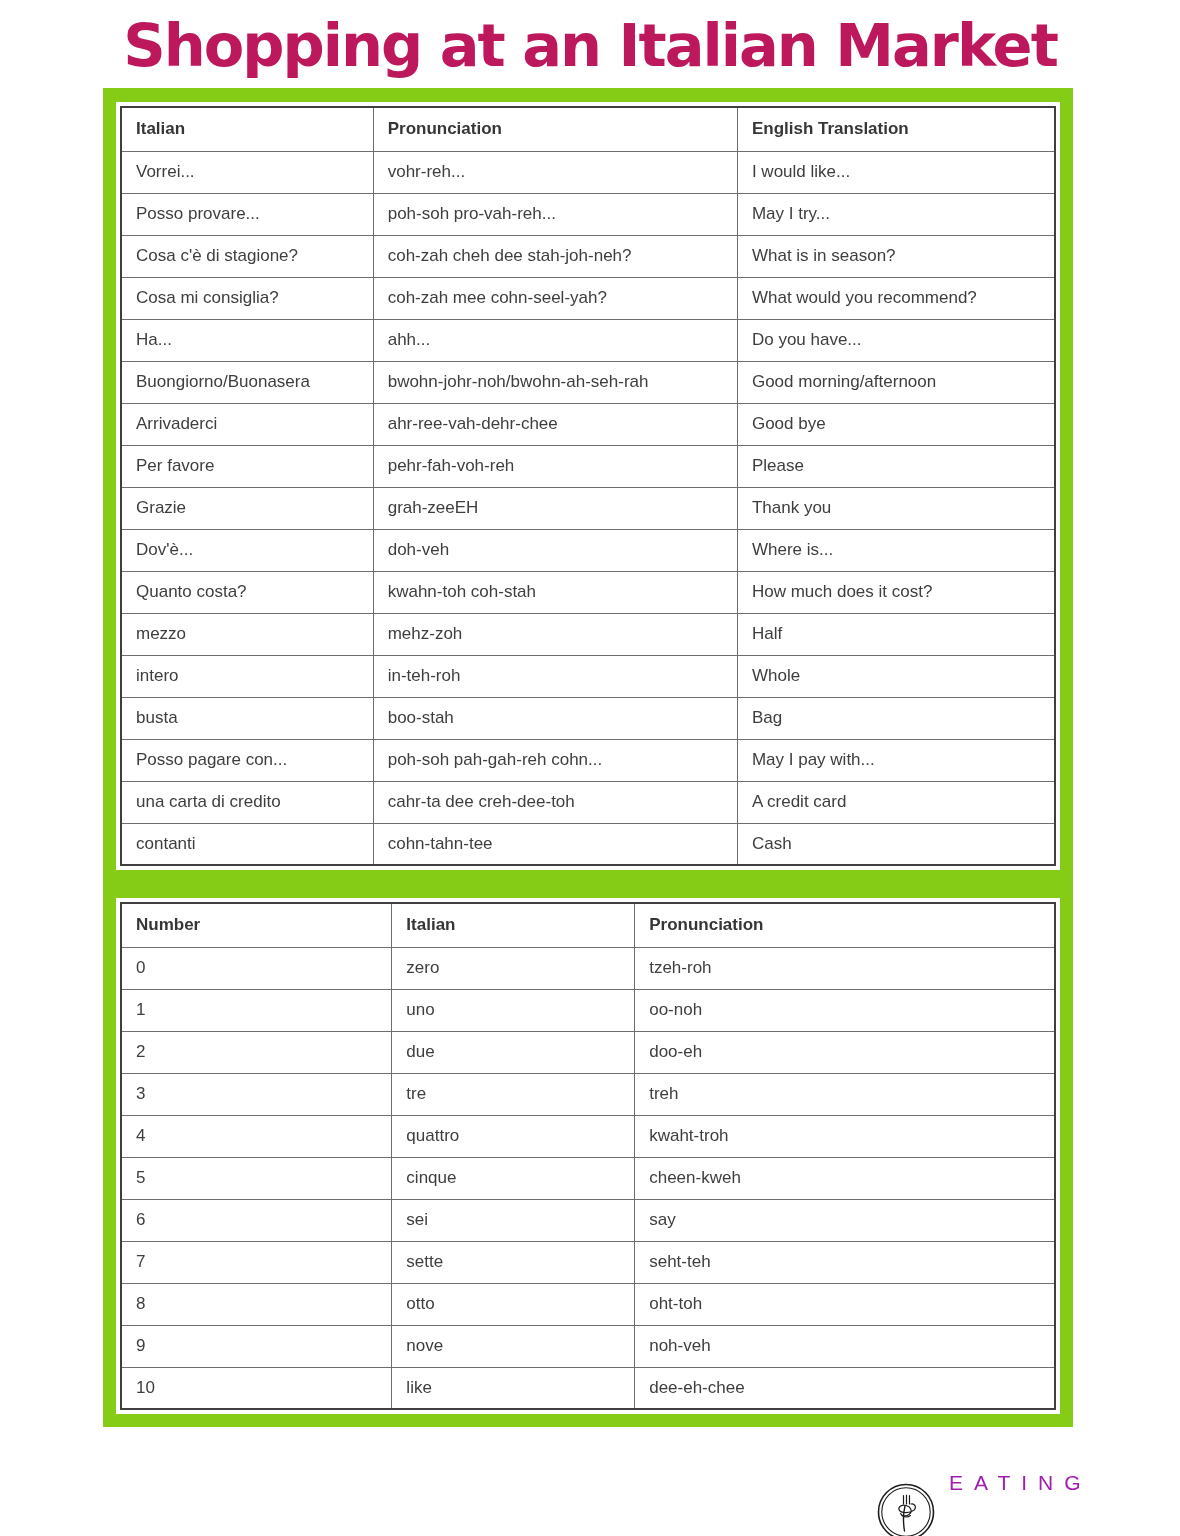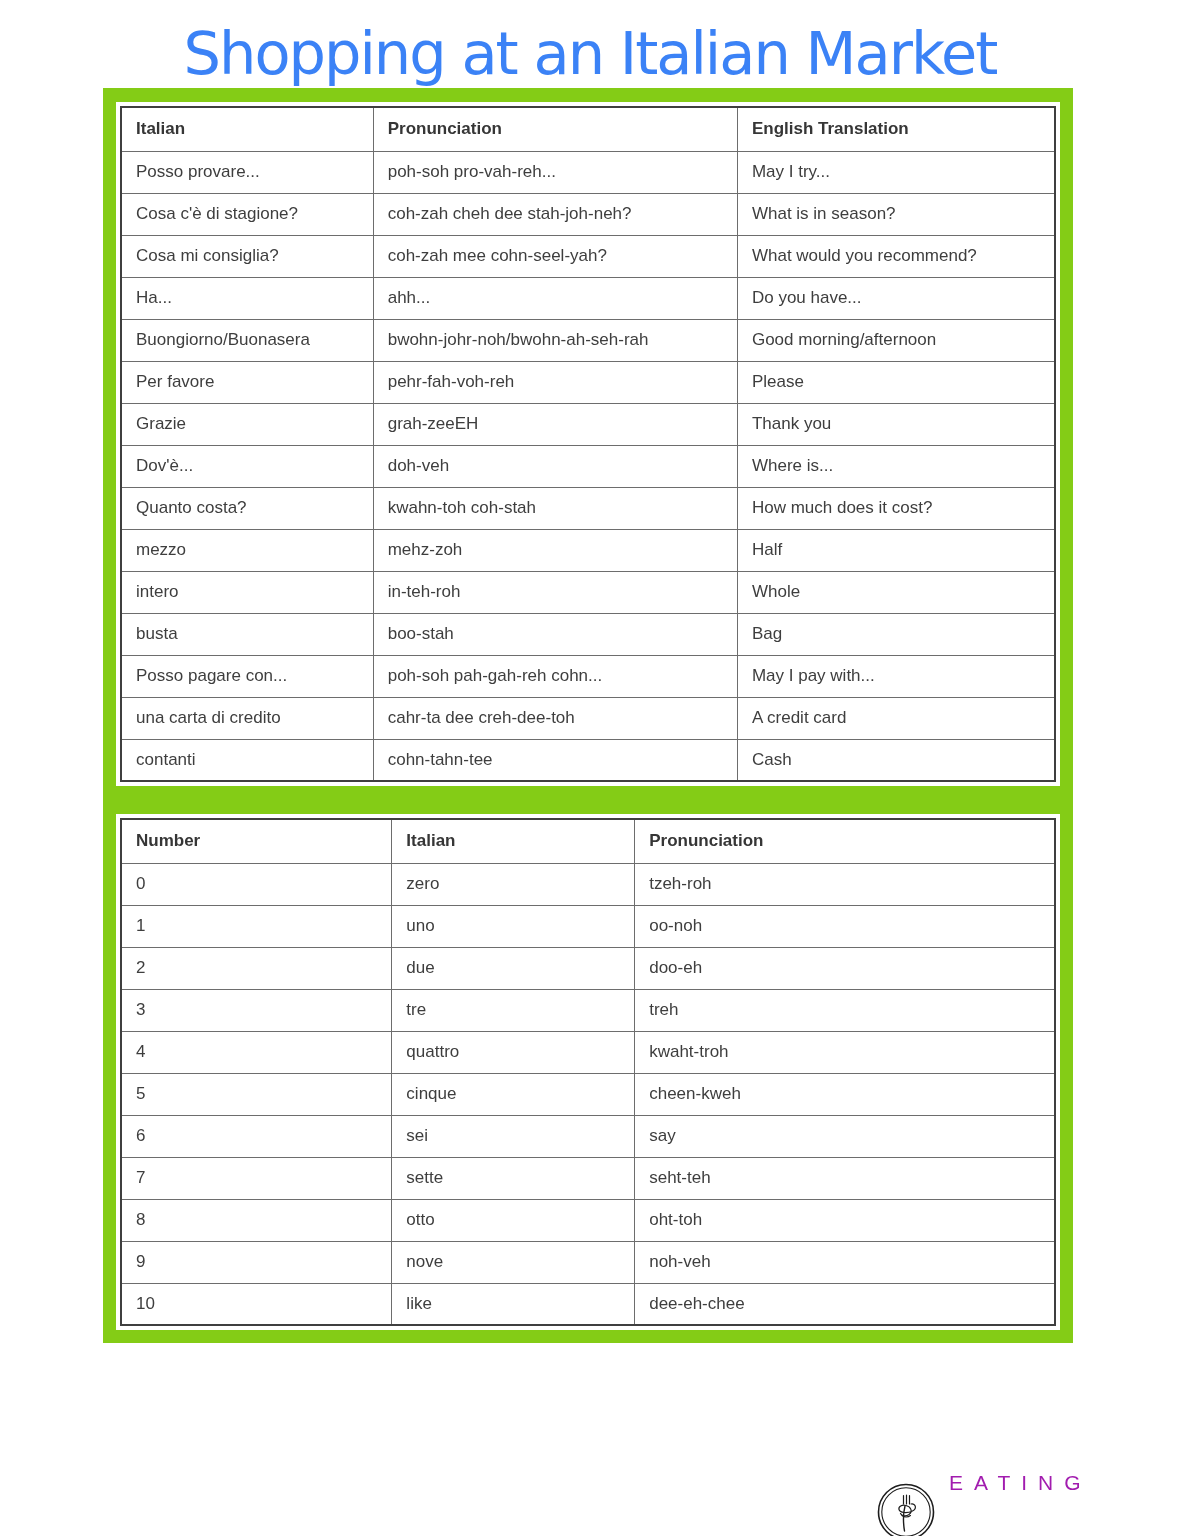--- a/index.html
+++ b/index.html
@@ -4,29 +4,29 @@
 <style>
   html,body{margin:0;padding:0;}
   body{
     width:1180px;height:1536px;
     background:#ffffff;
     font-family:"Liberation Sans", sans-serif;
     position:relative;
     overflow:hidden;
   }
   .page-title{
-    margin:12px;
+    margin:4px;
     padding-top:2px;
     text-align:center;
     font-family:"DejaVu Sans", sans-serif;
-    font-weight:400;
+    font-weight:700;
     font-size:59px;
     letter-spacing:-2px;
     line-height:1.35;
-    color:#3b82f6;
+    color:#be185d;
     white-space:nowrap;
   }
   .frame{
     position:absolute;
     left:103px; top:88px;
     width:970px;
     background:#84cc16;
     box-sizing:border-box;
     padding:14px 13px 13px 13px;
   }
@@ -100,20 +100,25 @@
     <table class="sheet">
       <thead>
         <tr>
           <th class="t1-c1">Italian</th>
           <th class="t1-c2">Pronunciation</th>
           <th class="t1-c3">English Translation</th>
         </tr>
       </thead>
       <tbody>
           <tr>
+            <td>Vorrei...</td>
+            <td>vohr-reh...</td>
+            <td>I would like...</td>
+          </tr>
+          <tr>
             <td>Posso provare...</td>
             <td>poh-soh pro-vah-reh...</td>
             <td>May I try...</td>
           </tr>
           <tr>
             <td>Cosa c'è di stagione?</td>
             <td>coh-zah cheh dee stah-joh-neh?</td>
             <td>What is in season?</td>
           </tr>
           <tr>
@@ -123,20 +128,25 @@
           </tr>
           <tr>
             <td>Ha...</td>
             <td>ahh...</td>
             <td>Do you have...</td>
           </tr>
           <tr>
             <td>Buongiorno/Buonasera</td>
             <td>bwohn-johr-noh/bwohn-ah-seh-rah</td>
             <td>Good morning/afternoon</td>
+          </tr>
+          <tr>
+            <td>Arrivaderci</td>
+            <td>ahr-ree-vah-dehr-chee</td>
+            <td>Good bye</td>
           </tr>
           <tr>
             <td>Per favore</td>
             <td>pehr-fah-voh-reh</td>
             <td>Please</td>
           </tr>
           <tr>
             <td>Grazie</td>
             <td>grah-zeeEH</td>
             <td>Thank you</td>

